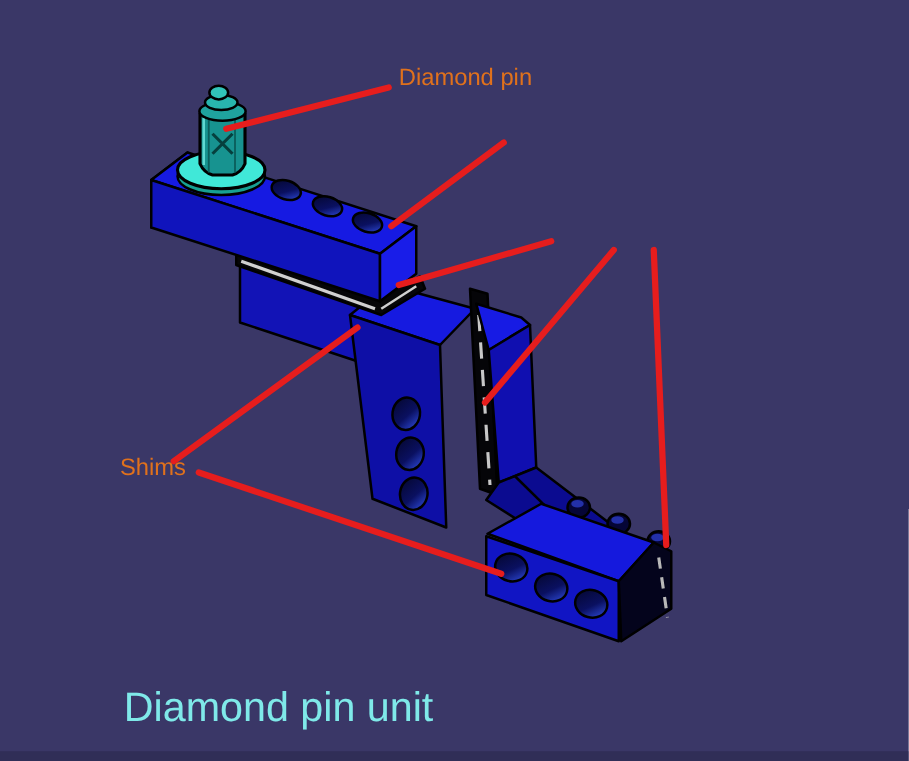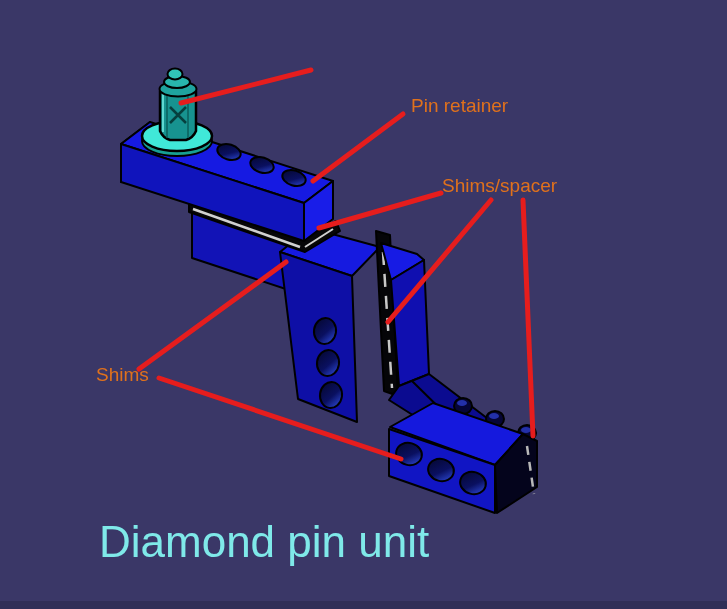--- a/index.html
+++ b/index.html
@@ -17,23 +17,23 @@
     font-size:19px;
     line-height:1.1;
     white-space:nowrap;
   }
   #diamond-pin-label{left:319px;top:53px;}
   #pin-retainer-label{left:411px;top:96px;}
   #shims-spacer-label{left:442px;top:176px;}
   #blocks-label{left:96px;top:365px;}
   #unit-title{
     position:absolute;
-    left:99px;top:517px;
+    left:99px;top:547px;
     color:#7fe9e9;
-    font-size:44px;
+    font-size:33px;
     white-space:nowrap;
   }
   #footer-strip{
     position:absolute;
     left:0;bottom:0;
     width:727px;height:8px;
     background:#302e57;
   }
 </style>
 </head>
@@ -123,23 +123,22 @@
       <line x1="311" y1="70" x2="181" y2="103"></line>
       <line x1="403" y1="114" x2="313" y2="181"></line>
       <line x1="441" y1="193" x2="319" y2="228"></line>
       <line x1="491" y1="200" x2="388" y2="322"></line>
       <line x1="523" y1="200" x2="533" y2="436"></line>
       <line x1="139" y1="369" x2="286" y2="262"></line>
       <line x1="159" y1="378" x2="401" y2="459"></line>
     </g>
   </svg>
 
+  <div class="callout" id="diamond-pin-label">Diamond pin</div>
 
-  <div class="callout" id="pin-retainer-label">Pin retainer</div>
 
-  <div class="callout" id="shims-spacer-label">Shims/spacer</div>
 
   <div class="callout" id="blocks-label">Shims</div>
 
   <div id="unit-title">Diamond pin unit</div>
 
   <div id="footer-strip"></div>
 </div>
 
 </body></html>

